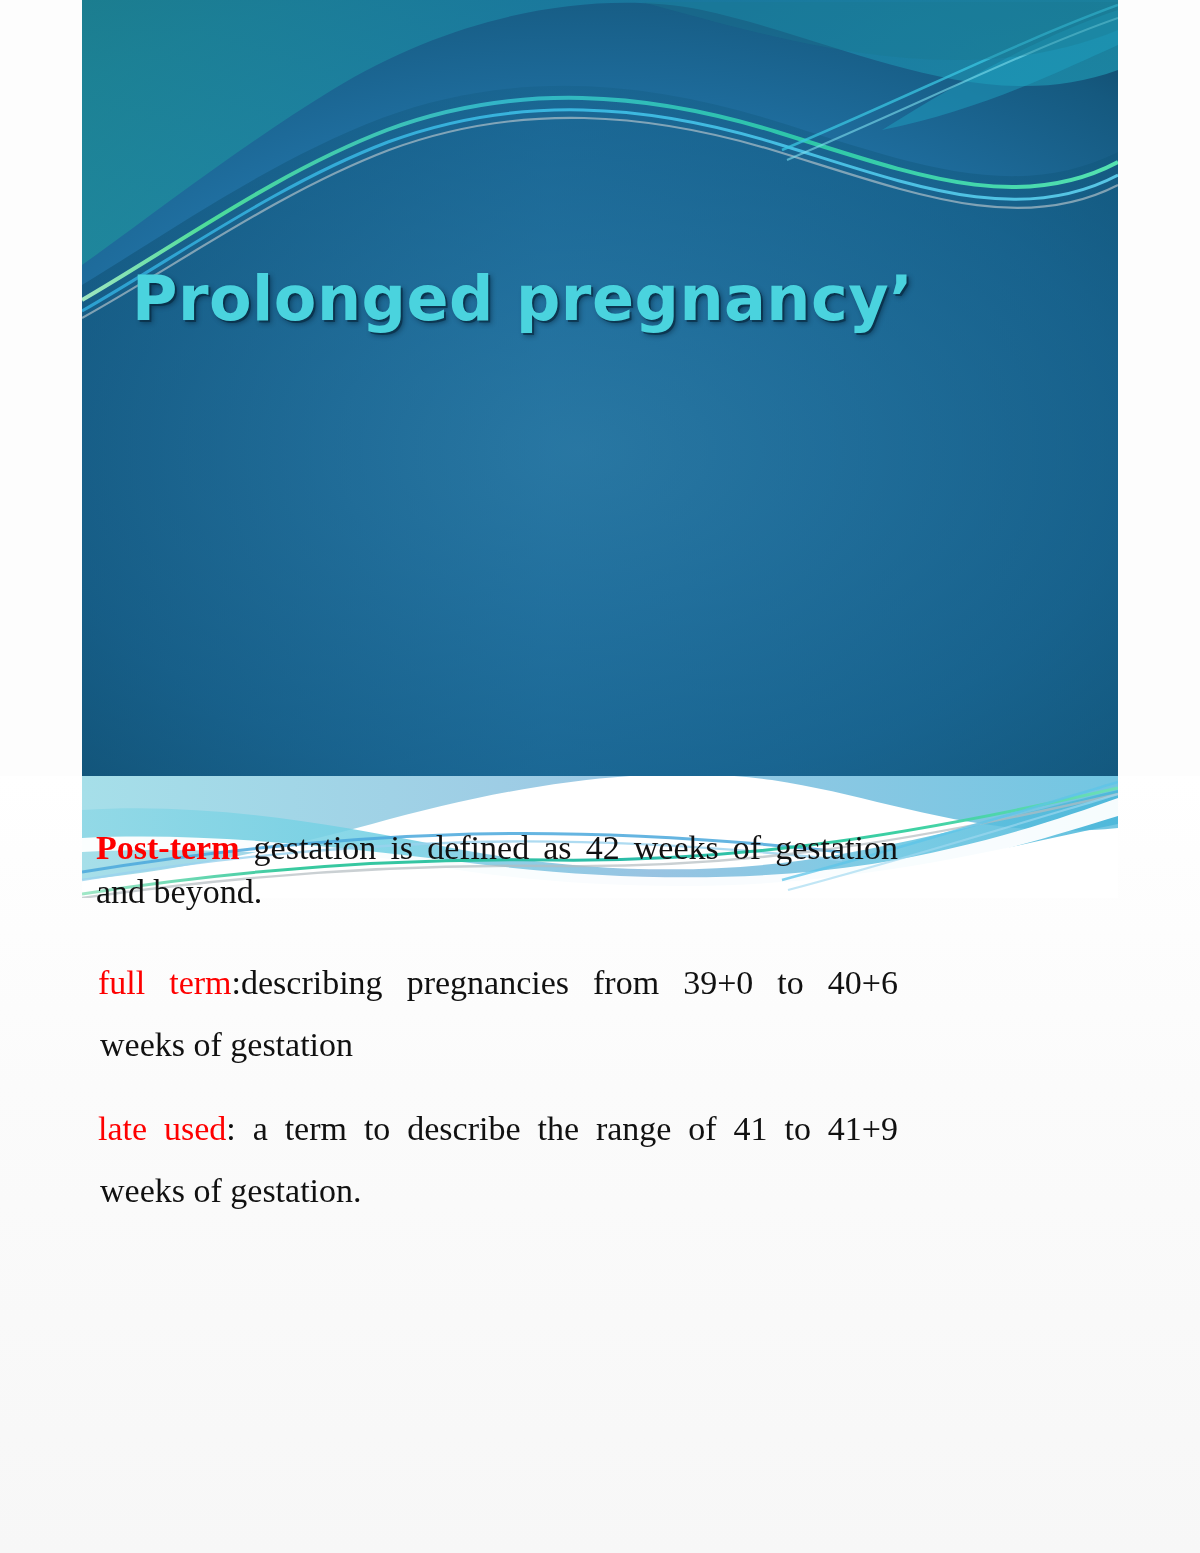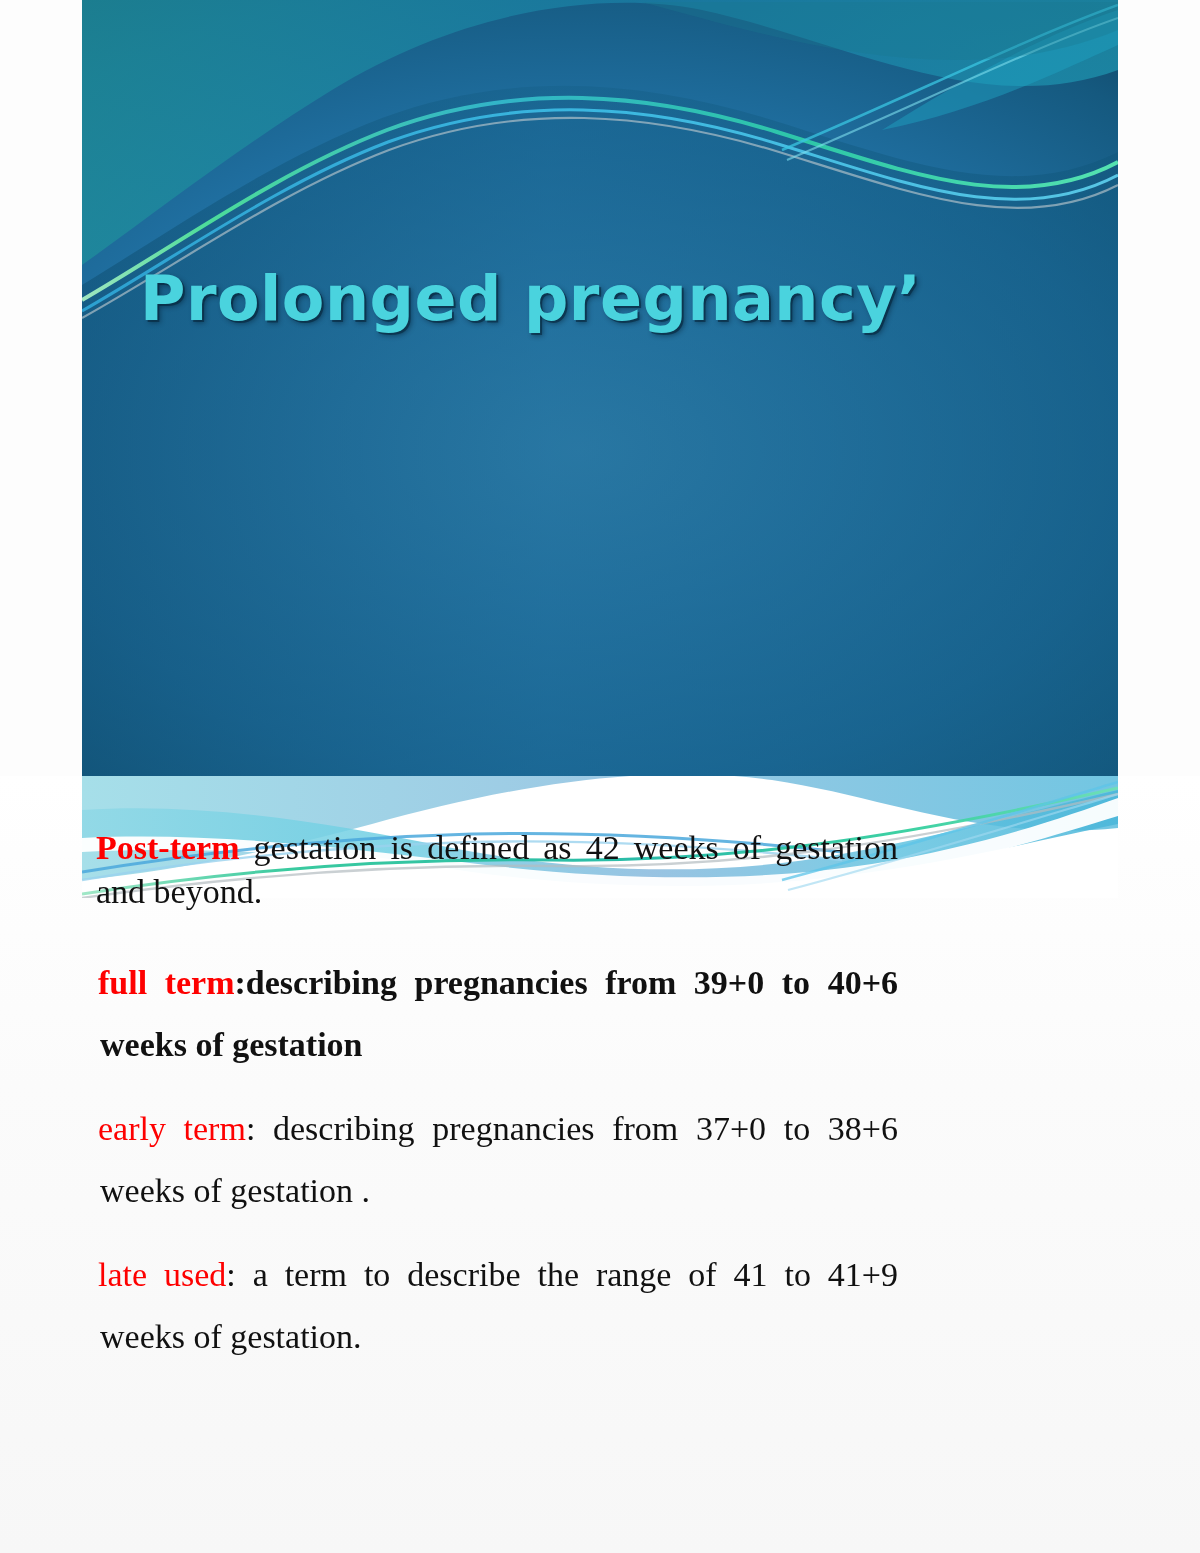--- a/index.html
+++ b/index.html
@@ -47,21 +47,21 @@
     position: absolute;
     left: 0; top: 0;
     width: 100%;
     height: 100%;
     display: block;
   }
 
   
   #slide-title {
     position: absolute;
-    left: 140px;
+    left: 132px;
     top: 266px;
     width: 900px;
     font-family: "DejaVu Sans", "Liberation Sans", sans-serif;
     font-weight: bold;
     font-size: 62px;
     line-height: 1.05;
     letter-spacing: 0.5px;
     color: #4ad3de;
     text-shadow:
        2px 2px 0 rgba(5,35,55,0.55),
@@ -106,21 +106,21 @@
     font-size: 34px;
     line-height: 1.82;
     padding: 0 74px 0 100px;
     text-align: justify;
     text-align-last: left;
     text-indent: -2px;
   }
 
   .p1 { margin-top: 0px; }
   .p2 { margin-top: 22px; }
-  .p3 { margin-top: 38px; font-weight: bold; }
+  .p3 { margin-top: 38px; }
   .p4 { margin-top: 22px; }
   .p5 { margin-top: 22px; }
 
   .red  { color: #fe0000; }
   .redb { color: #fe0000; font-weight: bold; }
   .bulletpair {
     letter-spacing: 1px;
     padding-right: 26px;
   }
 
@@ -235,23 +235,20 @@
 
     <p class="para justify p1">
       <span class="redb">Post-term</span><span> gestation is defined as 42 weeks of gestation and beyond.</span>
     </p>
 
 
     <p class="para def p3">
       <span class="red">full term</span><span>:describing pregnancies from 39+0 to 40+6 weeks of gestation</span>
     </p>
 
-    <p class="para def p4">
-      <span class="red">early term</span><span>: describing pregnancies from 37+0 to 38+6 weeks of gestation .</span>
-    </p>
 
     <p class="para def p5">
       <span class="red">late used</span><span>: a term to describe the range of 41 to 41+9 weeks of gestation.</span>
     </p>
 
   </div>
 
 </div>
 
 </body></html>

